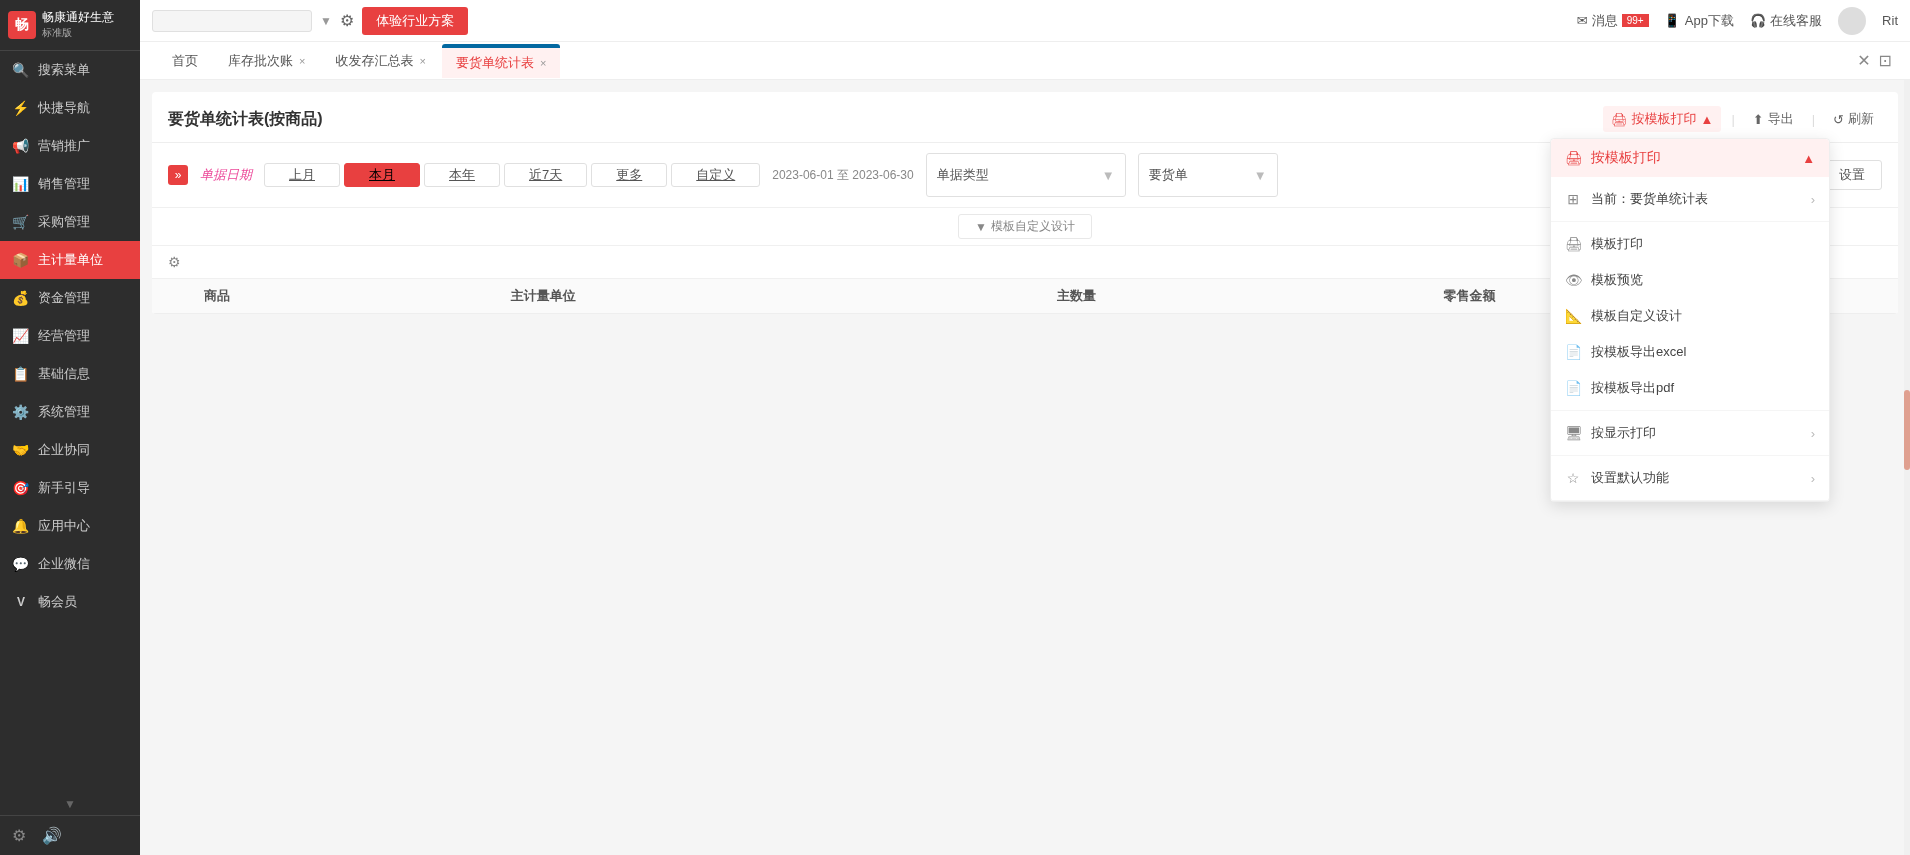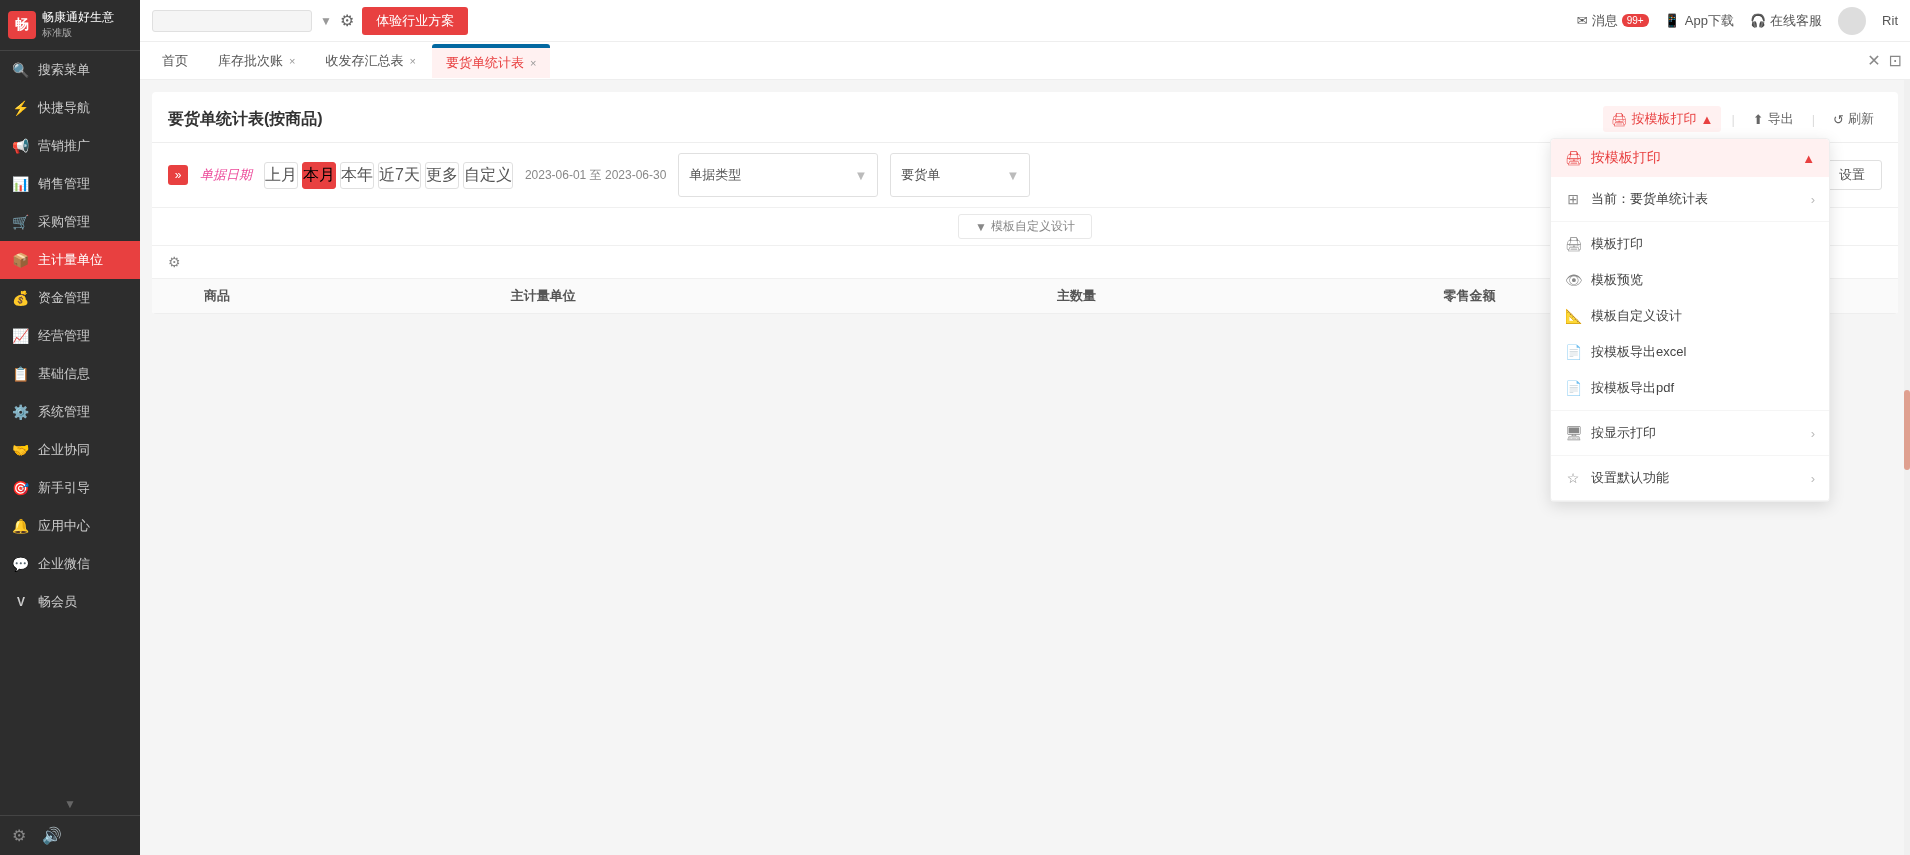--- a/index.html
+++ b/index.html
@@ -97,36 +97,36 @@
       margin-left: auto;
       display: flex; align-items: center; gap: 16px;
     }
     .topbar-right-item {
       display: flex; align-items: center; gap: 4px;
       color: #555; font-size: 13px; cursor: pointer;
     }
     .badge-red {
       background: #e84040;
       color: white;
-      border-radius: 6px;
+      border-radius: 0;
       font-size: 10px;
       padding: 1px 5px;
     }
     .avatar {
       width: 28px; height: 28px;
       background: #ddd;
       border-radius: 50%;
     }
 
     
     .tabs {
       background: white;
       height: 38px;
       display: flex; align-items: center;
-      padding: 0 8px;
+      padding: 0 18px;
       border-bottom: 1px solid #eee;
       gap: 2px;
       flex-shrink: 0;
     }
     .tab {
       padding: 6px 14px;
       font-size: 13px;
       color: #555;
       cursor: pointer;
       border-radius: 3px 3px 0 0;
@@ -190,27 +190,28 @@
       border: none;
       border-radius: 3px;
       width: 20px; height: 20px;
       cursor: pointer;
       font-size: 12px;
       display: flex; align-items: center; justify-content: center;
     }
     .filter-label { color: #ec4899; font-size: 13px; white-space: nowrap; font-style: italic; }
     .date-btns { display: flex; gap: 4px; align-items: center; }
     .date-btn {
-      padding: 2px 0;
+      padding: 2px 24px;
       border: 1px solid #e0e0e0;
       border-radius: 3px;
       background: white;
       color: #555;
-      font-size: 16px;
+      font-size: 13px;
       cursor: pointer;
+      text-decoration: underline;
     }
     .date-btn.active { background: #e84040; color: #000000; border-color: #e84040; }
     .date-range { color: #888; font-size: 12px; }
 
     .filter-select {
       display: flex; align-items: center; gap: 4px;
       border: 1px solid #e0e0e0;
       border-radius: 3px;
       padding: 12px 10px;
       background: white;

